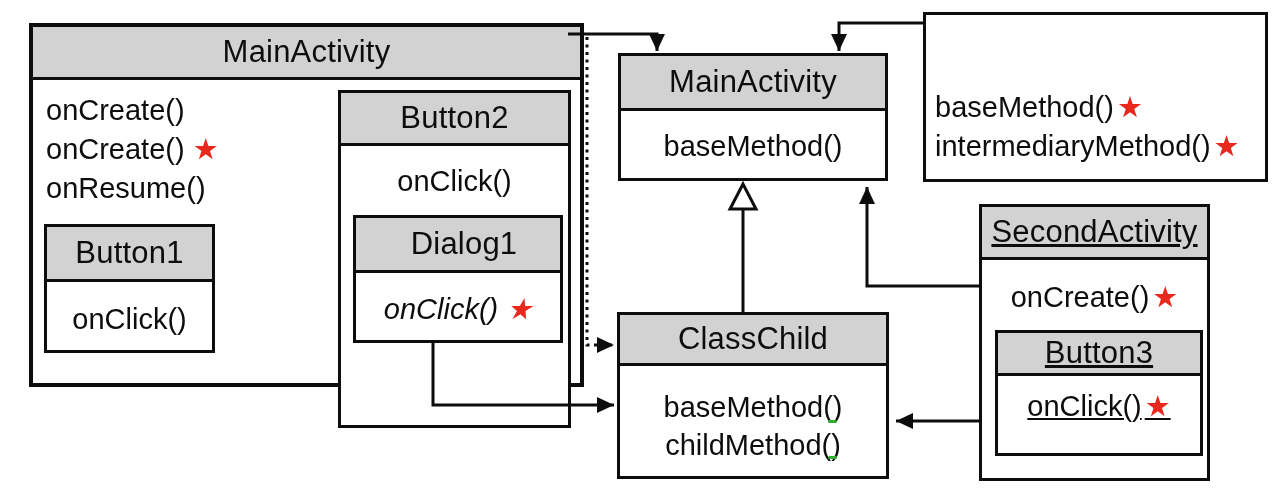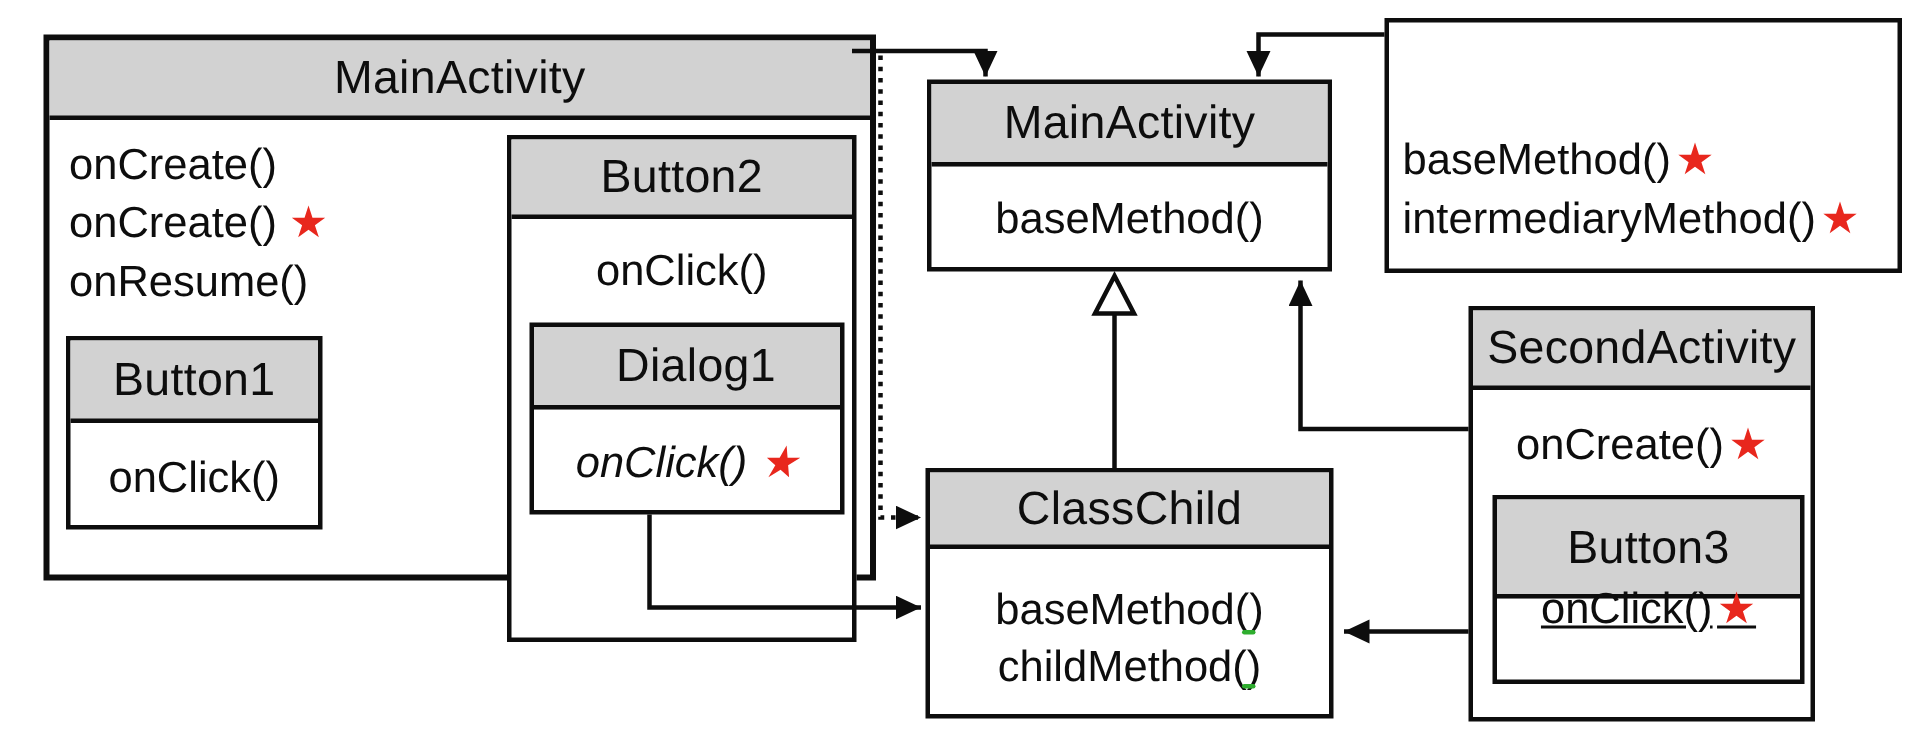--- a/index.html
+++ b/index.html
@@ -28,23 +28,23 @@
   #box-button2 .uml-header{height:53px;}
   #box-dialog1{left:12px;top:122px;width:210px;height:128px;}
   #box-dialog1 .uml-header{height:55px;padding-left:12px;}
   #box-parent{left:618px;top:53px;width:270px;height:128px;}
   #box-parent .uml-header{height:55px;}
   #box-child{left:617px;top:312px;width:272px;height:167px;}
   #box-child .uml-header{height:51px;}
   #box-receiver{left:923px;top:12px;width:345px;height:170px;}
   #box-receiver .uml-header{height:54px;}
   #box-second{left:979px;top:204px;width:231px;height:277px;}
-  #box-second .uml-header{height:53px;}
+  #box-second .uml-header{height:53px;text-decoration:underline;}
   #box-button3{left:13px;top:123px;width:208px;height:126px;}
-  #box-button3 .uml-header{height:66px;}
+  #box-button3 .uml-header{height:43px;}
   
   #main-methods{left:13px;top:64px;line-height:39px;}
   #button1-onclick{top:75px;}
   #button2-onclick{top:71px;}
   #dialog1-onclick{top:74px;font-style:italic;}
   #parent-basemethod{top:73px;}
   #child-methods{top:73px;width:100%;text-align:center;line-height:38px;}
   #receiver-methods{left:9px;top:73px;line-height:39px;}
   #second-oncreate{top:73px;}
   #button3-onclick{top:56px;text-decoration:underline;}

